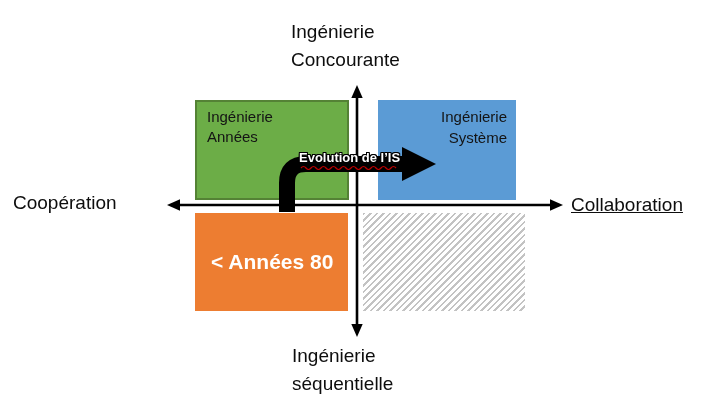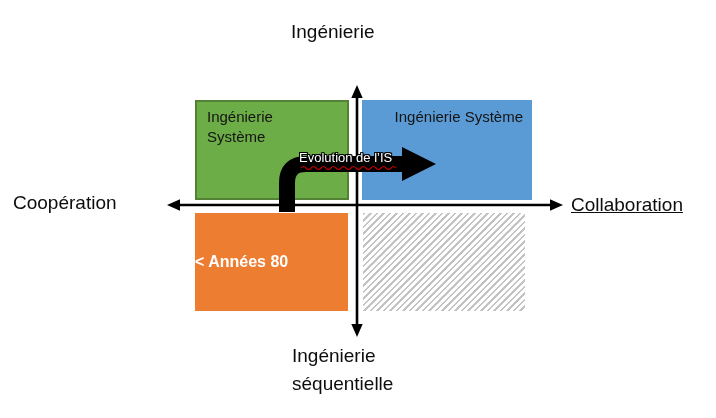--- a/index.html
+++ b/index.html
@@ -29,74 +29,76 @@
     box-sizing: border-box;
   }
   .quad-green {
     left: 195px; top: 100px; width: 154px; height: 100px;
     background: #6CAD47;
     border: 2px solid #548235;
     padding: 5px 8px 0 10px;
     font-size: 15px; line-height: 20px; color: #141414;
   }
   .quad-blue {
-    left: 362px; top: 100px; width: 170px; height: 100px;
+    left: 378px; top: 100px; width: 138px; height: 100px;
     background: #5B9BD5;
     padding: 6px 9px 0 8px;
     font-size: 15px; line-height: 21px; color: #141414;
     text-align: right;
   }
   .quad-orange {
     left: 195px; top: 213px; width: 153px; height: 98px;
     background: #ED7D31;
     display: flex; align-items: center;
-    font-size: 16px; font-weight: 600; color: #ffffff;
+    padding-left: 16px;
+    font-size: 21px; font-weight: 600; color: #ffffff;
   }
   .quad-hatch {
     left: 363px; top: 213px; width: 162px; height: 98px;
     background: repeating-linear-gradient(135deg,
       #c3c3c3 0px, #c3c3c3 1.8px,
       #ffffff 1.8px, #ffffff 4.6px);
   }
   .overlay-svg {
     position: absolute; left: 0; top: 0;
     width: 716px; height: 418px;
     pointer-events: none;
   }
   .evolution-label {
     position: absolute;
     left: 299px; top: 150px;
-    font-size: 13px; font-weight: 400;
+    font-size: 13px; font-weight: 700;
     color: #ffffff;
     white-space: nowrap;
     text-shadow: -1px -1px 0 #000, 0 -1px 0 #000, 1px -1px 0 #000,
                  -1px 0 0 #000, 1px 0 0 #000,
                  -1px 1px 0 #000, 0 1px 0 #000, 1px 1px 0 #000;
   }
 </style>
 </head>
 <body>
 
 <div class="canvas">
 
   <div class="axis-title" style="left:291px; top:18px;">
     <div>Ingénierie</div>
+    <div>Concourante</div>
   </div>
 
   <div class="axis-title" style="left:292px; top:342px;">
     <div>Ingénierie</div>
     <div>séquentielle</div>
   </div>
 
   <div class="side-label" style="left:13px; top:192px;">Coopération</div>
   <div class="side-label" style="left:571px; top:194px;text-decoration:underline;">Collaboration</div>
 
   <div class="quad quad-green">
     <div>Ingénierie</div>
-    <div>Système</div>
+    <div>Années</div>
   </div>
 
   <div class="quad quad-blue">
     <div>Ingénierie Système</div>
   </div>
 
   <div class="quad quad-orange">
     <span>&lt; Années 80</span>
   </div>
 

